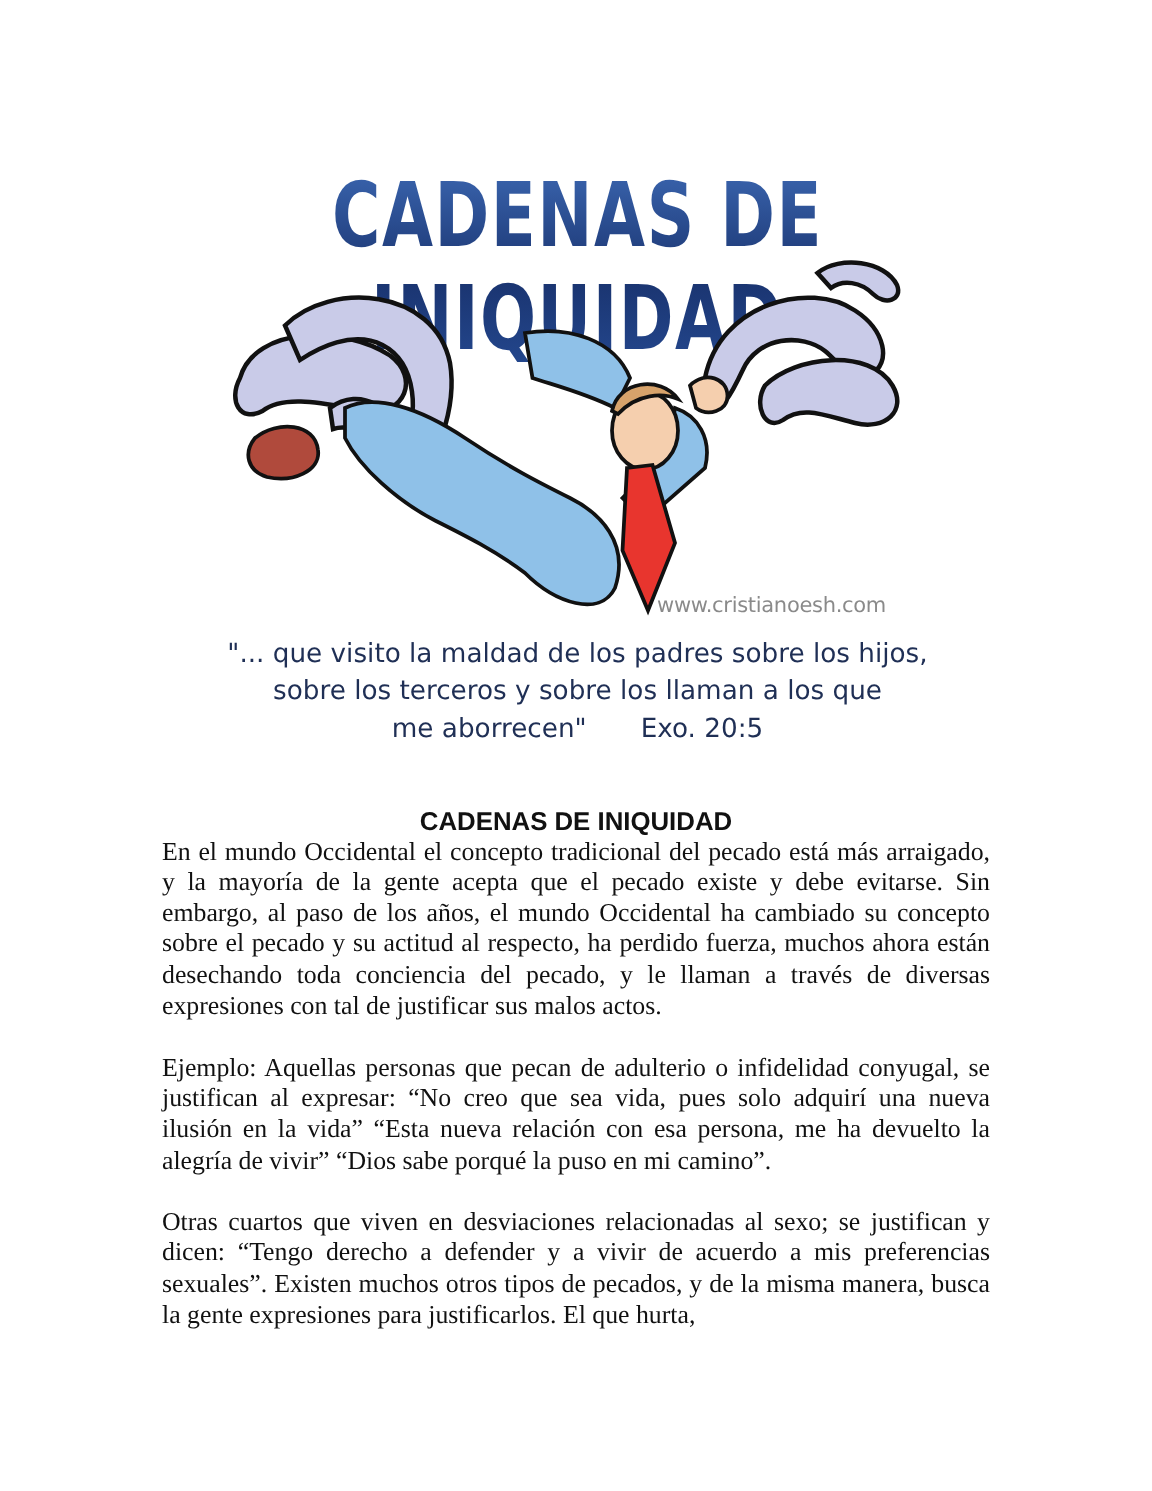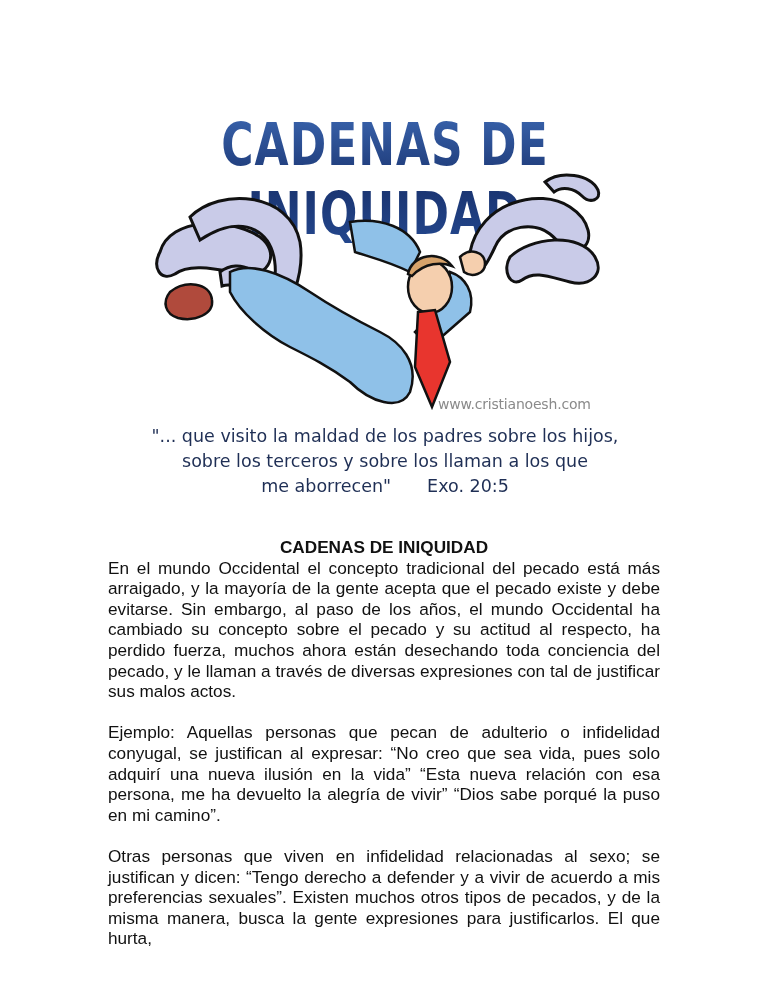--- a/index.html
+++ b/index.html
@@ -26,21 +26,21 @@
     font-family: "DejaVu Sans", sans-serif; font-size: 17.5px; color: #1f2f55; line-height: 25px;
   }
   .verse .ref { margin-left: 36px; text-align: right; }
   .content {
     position: absolute; left: 108px; top: 537px; width: 552px;
     font-family: "Liberation Sans", sans-serif; font-size: 17.2px; line-height: 20.6px; color: #111;
   }
   .content h1 {
     margin: 0; font-size: 17.2px; font-weight: bold; text-align: center; line-height: 20.6px;
   }
-  .content p { margin: 0 0 20.6px 0; text-align: justify; }
+  .content p { margin: 0 0 20.6px 0; text-align: justify; font-family: Liberation Serif, serif; }
 </style>
 </head>
 <body>
 
 <div class="page">
 
   <div class="banner">
     <div class="banner-title">CADENAS DE INIQUIDAD</div>
 
     <svg class="illustration" viewBox="0 0 460 260" xmlns="http://www.w3.org/2000/svg">
@@ -79,16 +79,16 @@
       <div>"... que visito la maldad de los padres sobre los hijos,</div>
       <div>sobre los terceros y sobre los llaman a los que</div>
       <div><span>me aborrecen"</span><span class="ref">Exo. 20:5</span></div>
     </div>
   </div>
 
   <div class="content">
     <h1>CADENAS DE INIQUIDAD</h1>
     <p>En el mundo Occidental el concepto tradicional del pecado está más arraigado, y la mayoría de la gente acepta que el pecado existe y debe evitarse. Sin embargo, al paso de los años, el mundo Occidental ha cambiado su concepto sobre el pecado y su actitud al respecto, ha perdido fuerza,  muchos ahora están desechando toda conciencia del pecado, y le llaman a través de diversas expresiones con tal de justificar sus malos actos.</p>
     <p>Ejemplo: Aquellas personas que pecan de adulterio o infidelidad conyugal, se justifican al expresar: “No creo que sea vida, pues solo adquirí una nueva ilusión en la vida”  “Esta nueva relación con esa persona, me ha devuelto la alegría de vivir”  “Dios sabe porqué la puso en mi camino”.</p>
-    <p>Otras personas que viven en infidelidad relacionadas al sexo; se justifican y dicen: “Tengo derecho a defender y a vivir de acuerdo a mis preferencias sexuales”.  Existen muchos otros tipos de pecados, y de la misma manera, busca la gente expresiones para justificarlos.  El que hurta,</p>
+    <p>Otras cuartos que viven en desviaciones relacionadas al sexo; se justifican y dicen: “Tengo derecho a defender y a vivir de acuerdo a mis preferencias sexuales”.  Existen muchos otros tipos de pecados, y de la misma manera, busca la gente expresiones para justificarlos.  El que hurta,</p>
   </div>
 
 </div>
 
 </body></html>

